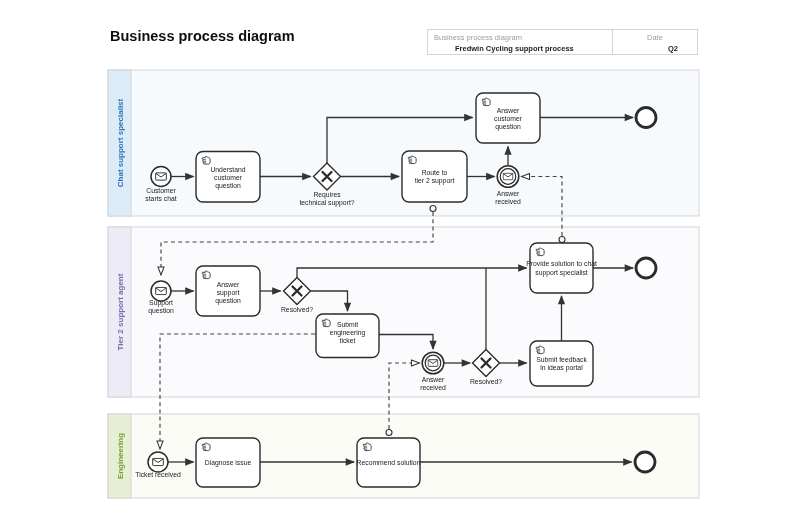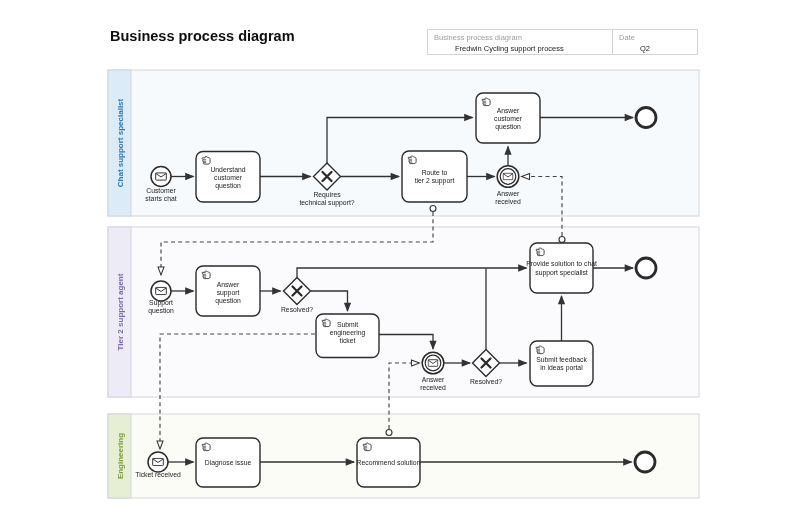--- a/index.html
+++ b/index.html
@@ -1,23 +1,23 @@
 <!DOCTYPE html>
 <html><head>
 <meta charset="utf-8">
 <style>
   html,body{margin:0;padding:0;background:#fff;}
   body{width:800px;height:528px;position:relative;font-family:"Liberation Sans",sans-serif;overflow:hidden;}
   .title{position:absolute;left:110px;top:28px;font-size:14.5px;font-weight:700;color:#0f0f0f;}
   .info-table{position:absolute;left:427px;top:29px;width:271px;height:26px;border:1px solid #d4d4d4;display:flex;box-sizing:border-box;background:#fff;}
   .info-cell{box-sizing:border-box;padding:3px 0 0 6px;}
   .info-cell.name{width:185px;border-right:1px solid #d4d4d4;}
-  .info-cell.date{flex:1;}
+  .info-cell.date{flex:1;margin-left:28px;}
   .info-label{font-size:7.5px;color:#9a9da1;line-height:1.2;}
-  .info-value{font-size:7.5px;color:#1d1d1d;line-height:1.2;margin-top:2px;font-weight:400;padding-left:21px;}
+  .info-value{font-size:7.5px;color:#1d1d1d;line-height:1.2;margin-top:2px;font-weight:700;padding-left:21px;}
   svg.diagram{position:absolute;left:0;top:0;}
   .lane-rect{stroke:#d2d5d9;stroke-width:1;}
   .lane-strip{stroke:#d2d5d9;stroke-width:1;}
   .lane-label{font-size:8px;font-weight:700;text-anchor:middle;}
   .task-box{fill:#fff;stroke:#2b2b2b;stroke-width:1.4;}
   .evt{fill:#fff;stroke:#2b2b2b;stroke-width:1.5;}
   .evt-inner{fill:none;stroke:#2b2b2b;stroke-width:1.2;}
   .evt-end{fill:#fff;stroke:#2b2b2b;stroke-width:2.8;}
   .gw{fill:#fff;stroke:#2b2b2b;stroke-width:1.4;}
   .gw-x{stroke:#2b2b2b;stroke-width:2.3;stroke-linecap:round;}

